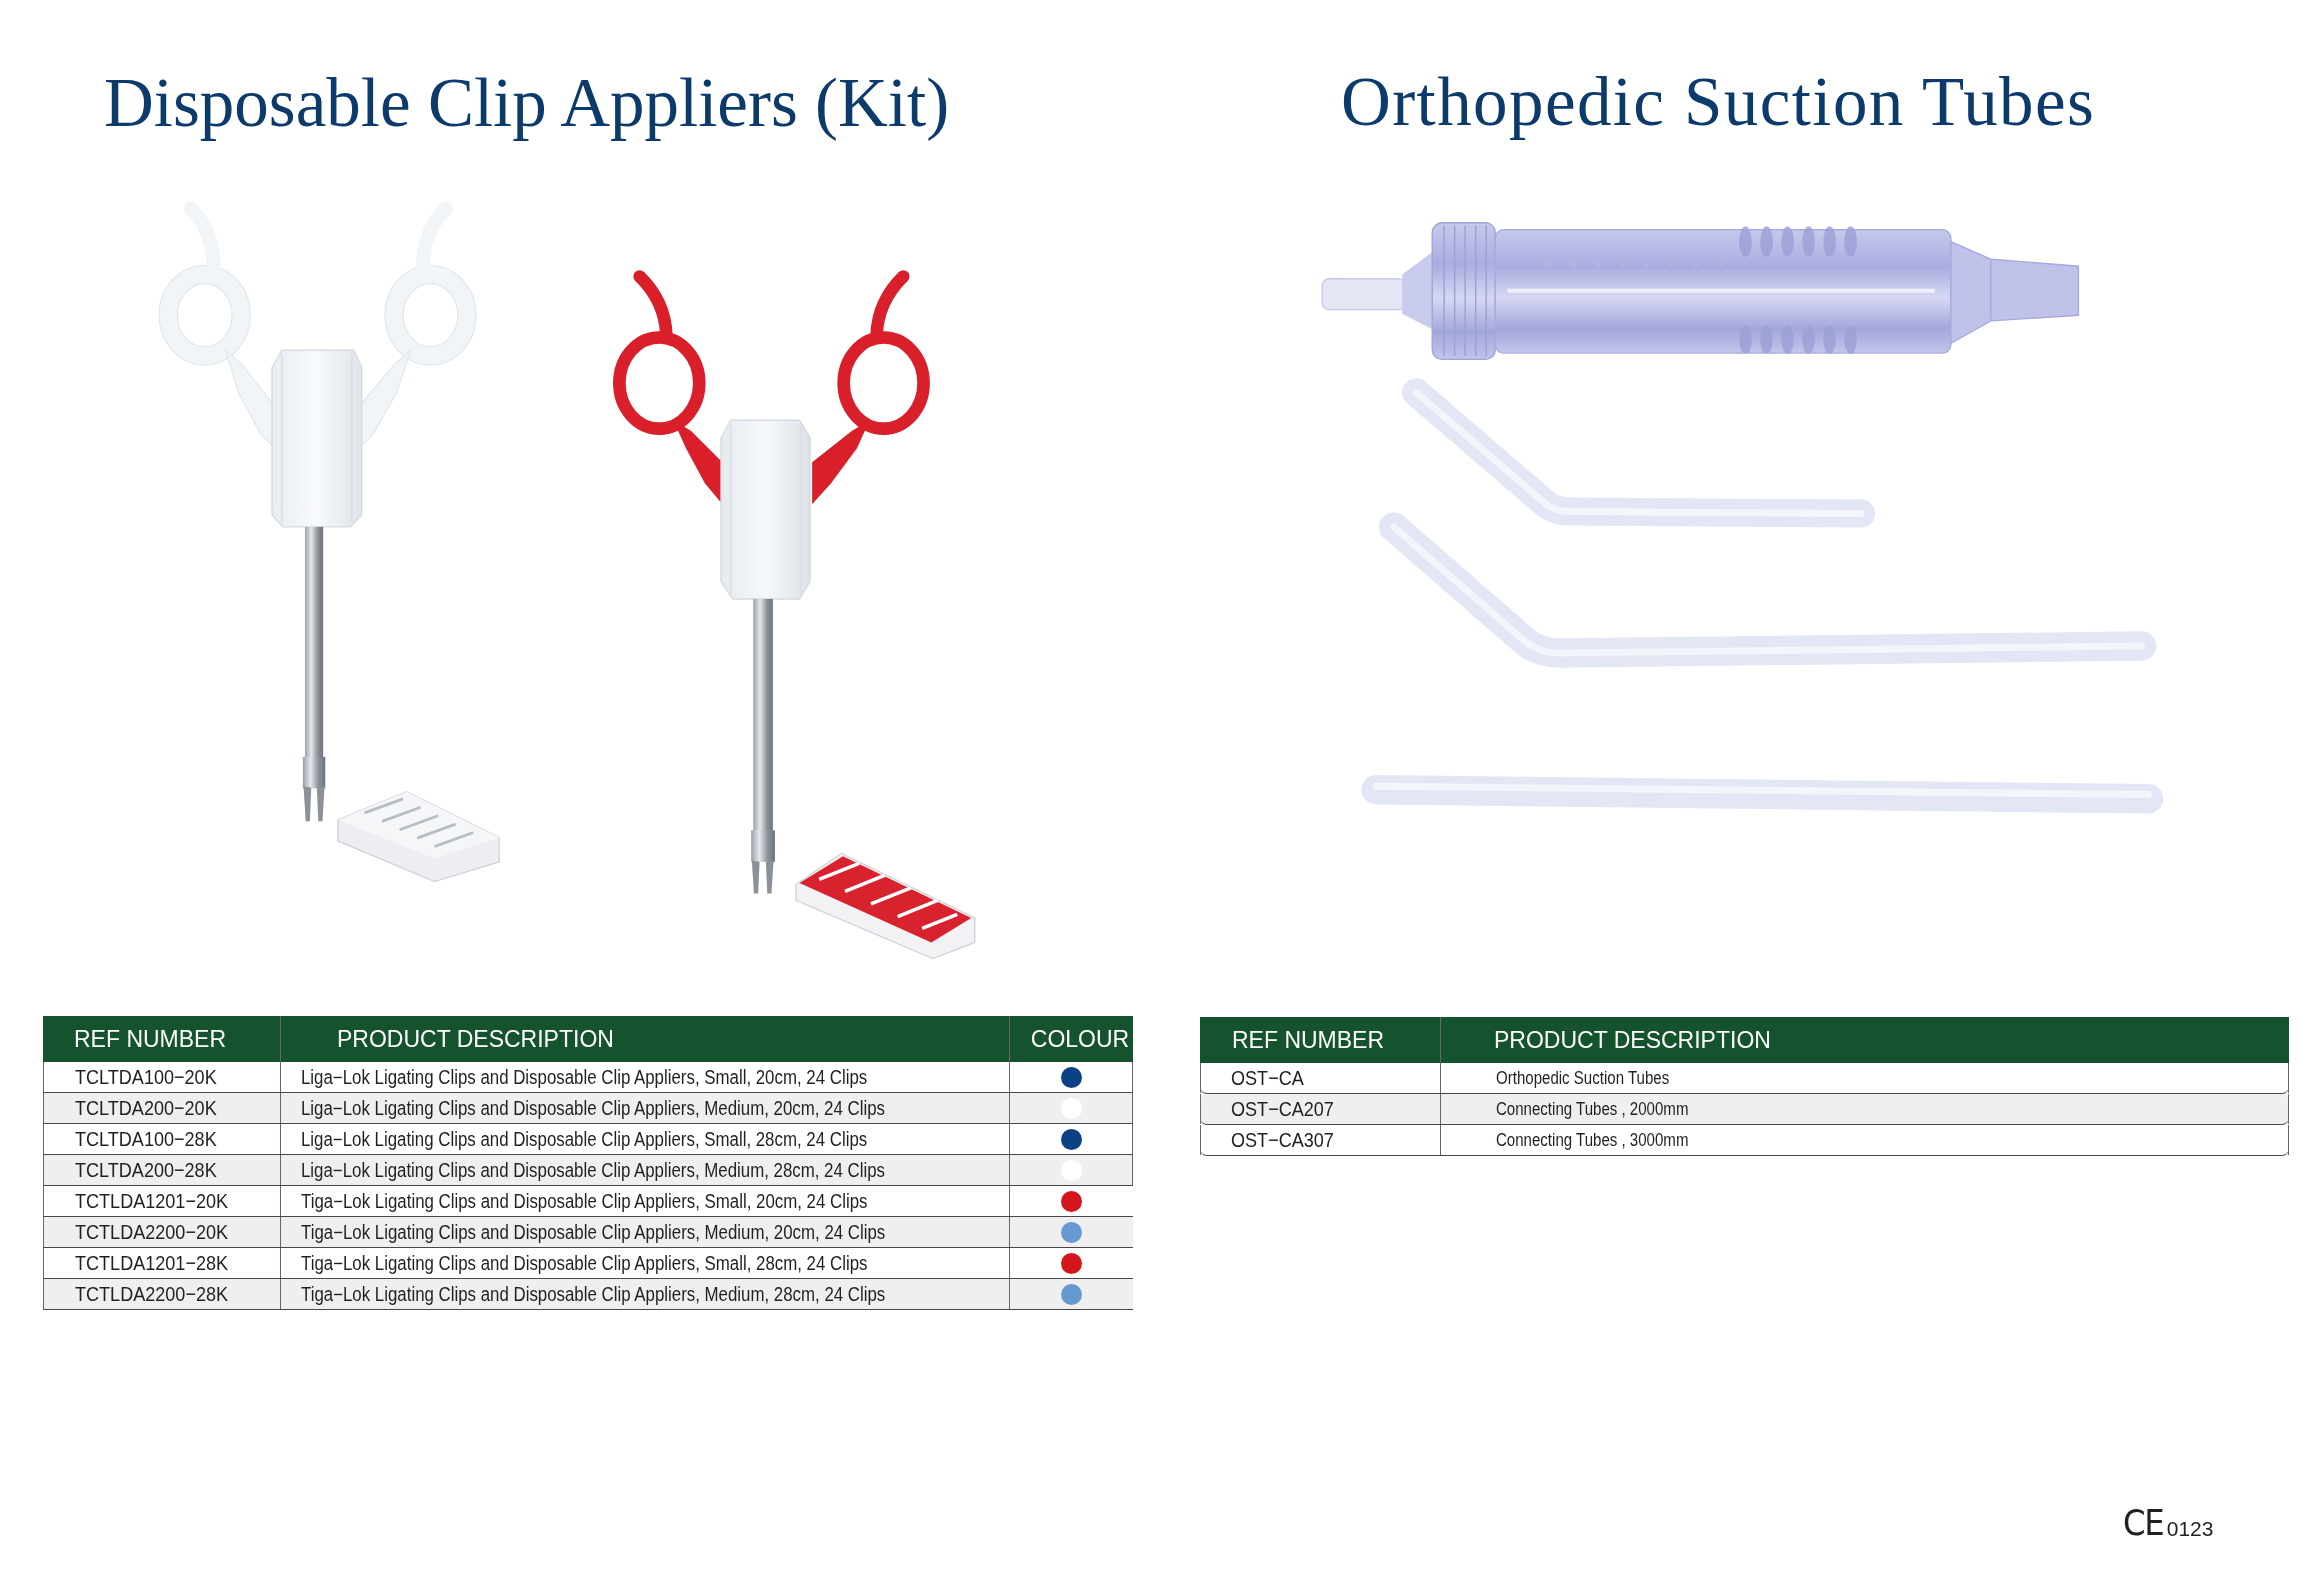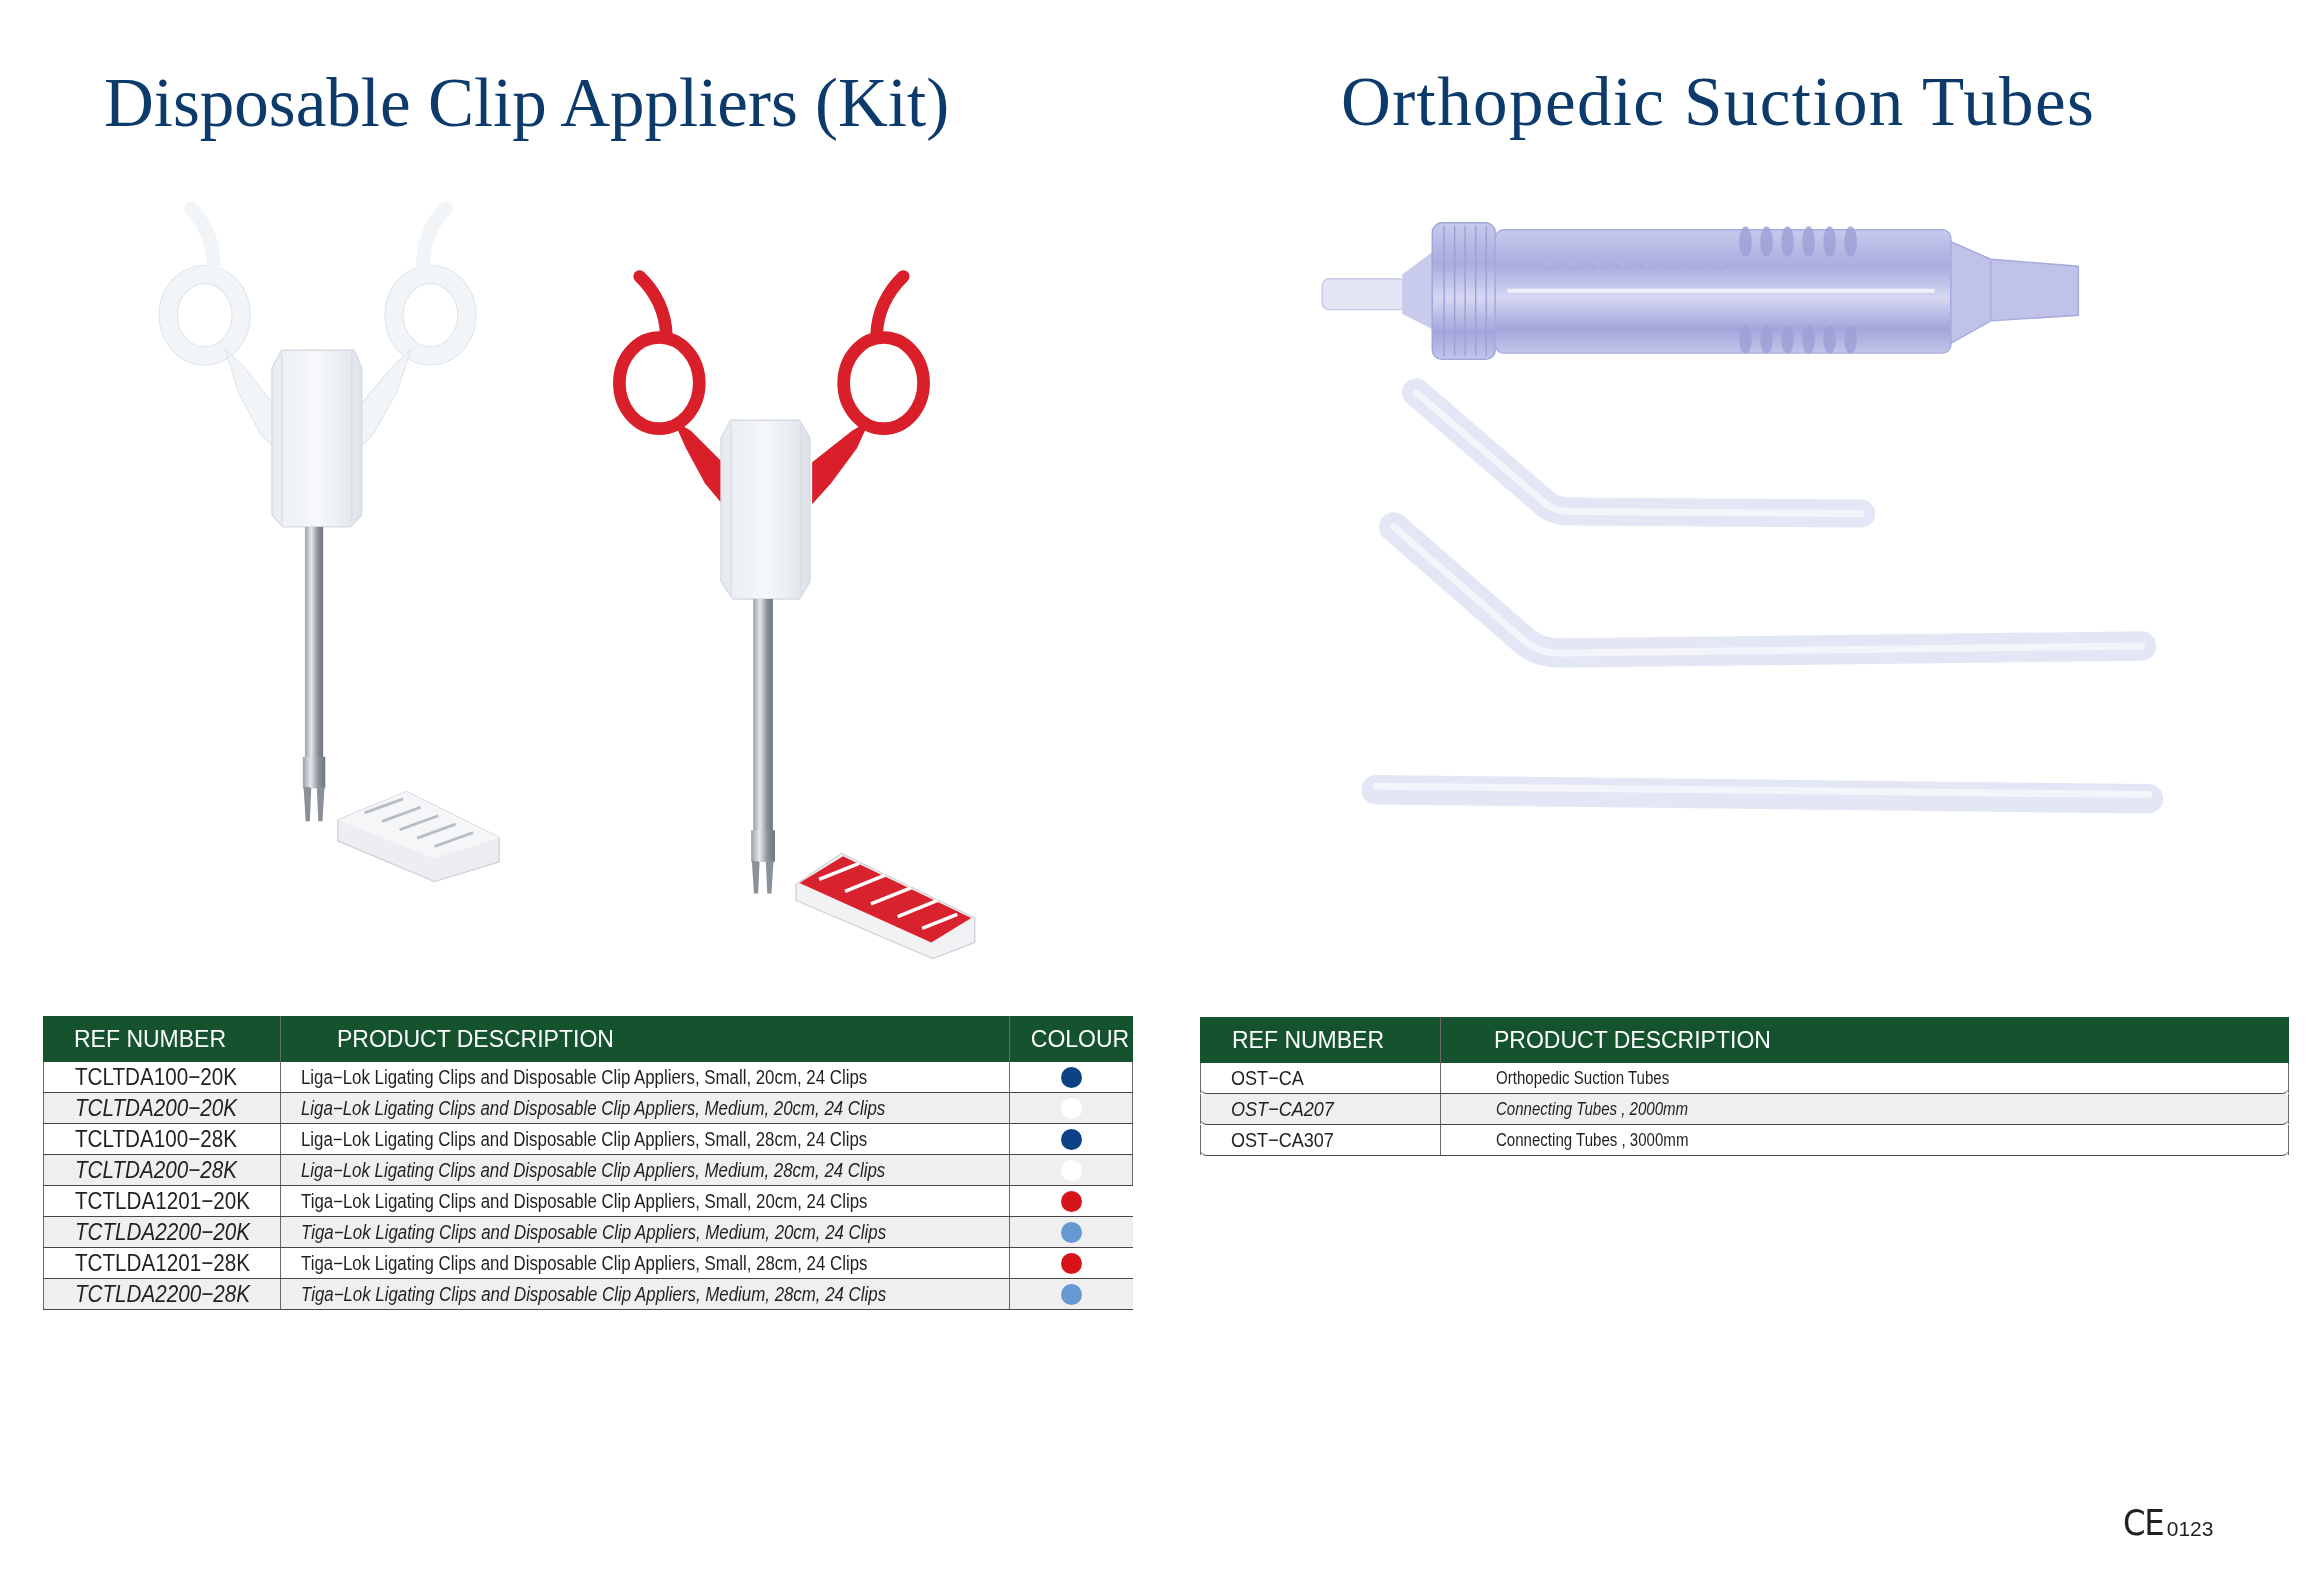--- a/index.html
+++ b/index.html
@@ -20,32 +20,32 @@
   #title-left { left: 104px; top: 69px; transform: scaleX(1.0); letter-spacing: 0px; }
   #title-right { left: 1341px; top: 68px; letter-spacing: 1.4px; }
 
   .product-figure { position: absolute; }
 
   
   .ptable { position: absolute; border-collapse: collapse; }
   .ptable .hdr { display: flex; background: #14532d; color: #ffffff; height: 46px; align-items: center; }
   .ptable .hdr .cell { height: 46px; display: flex; align-items: center; font-size: 23px; letter-spacing: 0px; box-sizing: border-box; }
   .ptable .row { display: flex; box-sizing: border-box; border-bottom: 1.4px solid #4a4546; }
-  .ptable .row.alt { background: #efefef; font-style: italic; }
+  .ptable .row.alt { background: #efefef; }
   .ptable .cell { box-sizing: border-box; white-space: nowrap; overflow: hidden; }
   .ptable .row .cell { display: flex; align-items: center; color: #231f20; }
   .ptable .cell.bl { border-left: 1.4px solid #6b6667; }
   .ptable .cell.br { border-right: 1.4px solid #6b6667; }
 
   #left-table { left: 43px; top: 1016px; width: 1090px; }
   #left-table .c-ref { width: 237px; padding-left: 31px; }
   #left-table .c-desc { width: 729px; padding-left: 20px; }
   #left-table .c-col { width: 124px; justify-content: center; }
   #left-table .row { height: 31px; }
-  #left-table .row .c-ref { font-size: 24px; transform-origin: left center; }
+  #left-table .row .c-ref { font-size: 21px; transform-origin: left center; }
   #left-table .row .c-desc { font-size: 19.6px; }
   .cond { display: inline-block; transform: scaleX(0.86); transform-origin: left center; }
   .cond-ref { display: inline-block; transform: scaleX(0.86); transform-origin: left center; }
   .hdr .c-col { justify-content: flex-end; padding-right: 7px; padding-left: 24px; }
 
   .dot { width: 21px; height: 21px; border-radius: 50%; display: inline-block; }
 
   #right-table { left: 1200px; top: 1017px; width: 1089px; }
   #right-table .hdr { height: 46px; }
   #right-table .c-ref { width: 240px; padding-left: 30px; }

